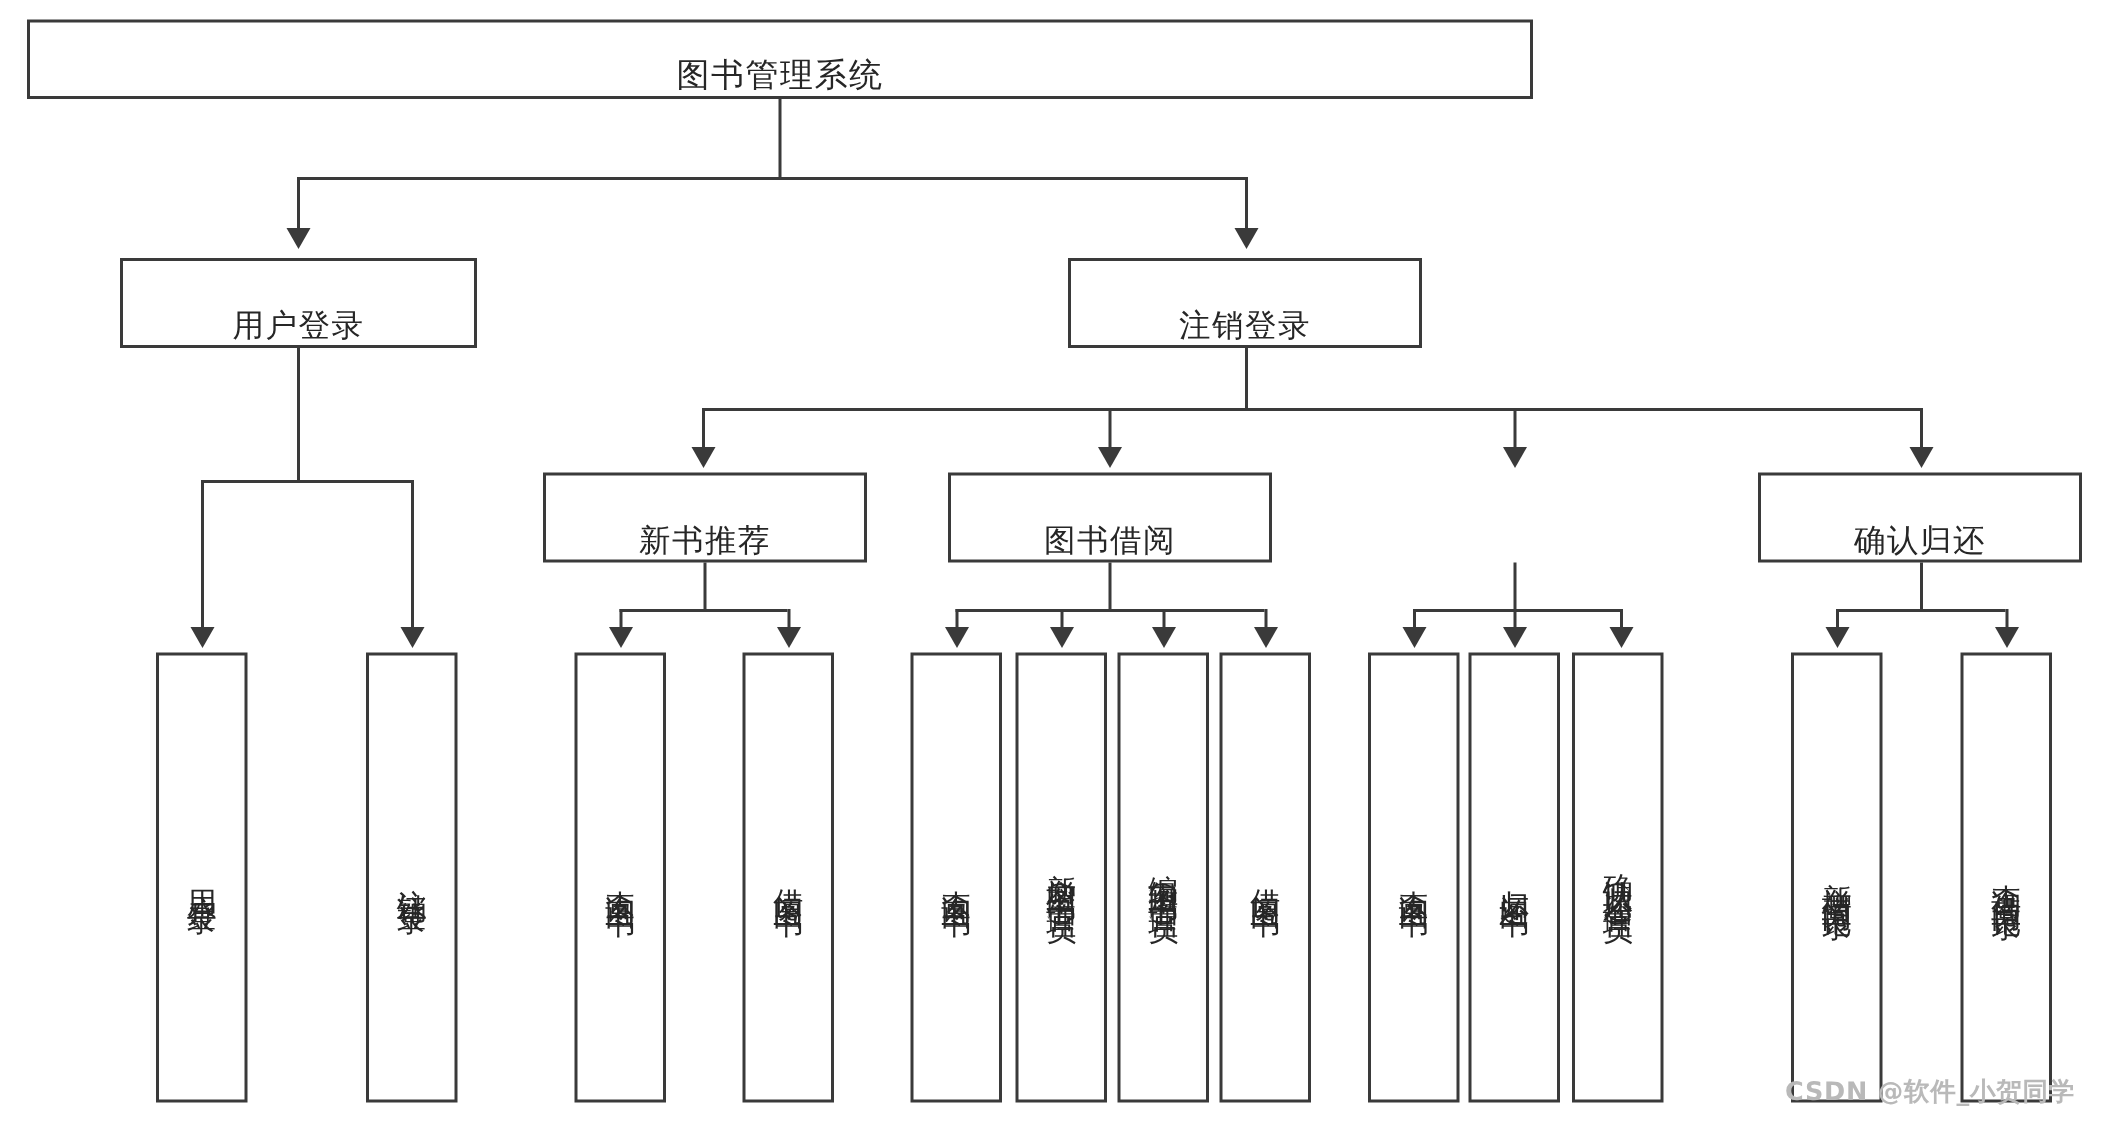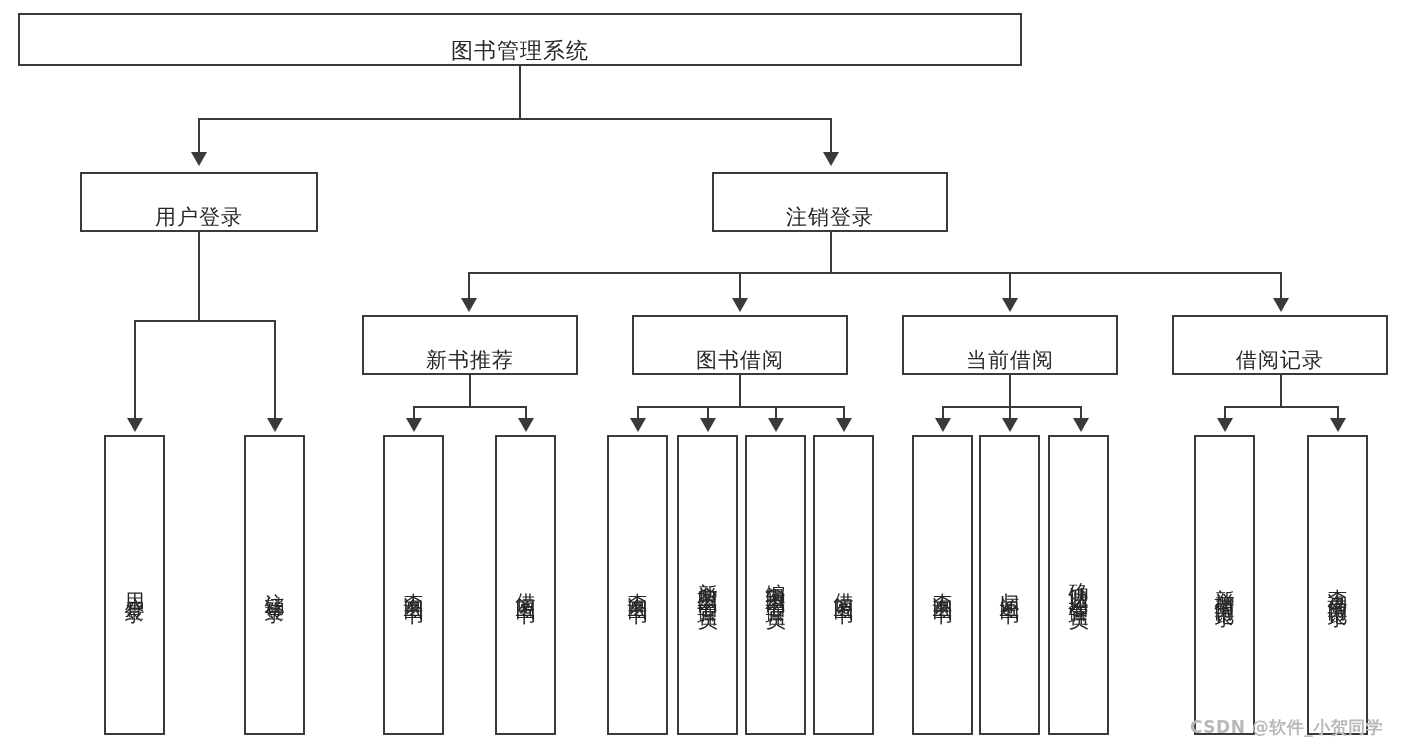--- a/index.html
+++ b/index.html
@@ -125,25 +125,22 @@
   <div class="arrow" style="left:1002px; top:298px;"></div>
   <div class="vline" style="left:1280px; top:272px; height:26px;"></div>
   <div class="arrow" style="left:1273px; top:298px;"></div>
 
   <div class="node horiz" style="left:632px; top:315px; width:216px; height:60px;">
     <span class="label">图书借阅</span>
   </div>
   <div class="node horiz" style="left:362px; top:315px; width:216px; height:60px;">
     <span class="label">新书推荐</span>
   </div>
-  <div class="node horiz" style="left:902px; top:315px; width:216px; height:60px;">
-    <span class="label">当前借阅</span>
-  </div>
   <div class="node horiz" style="left:1172px; top:315px; width:216px; height:60px;">
-    <span class="label">借阅记录</span>
+    <span class="label">确认归还</span>
   </div>
 
   <div class="vline" style="left:469px; top:375px; height:31px;"></div>
   <div class="hline" style="left:413px; top:406px; width:112px;"></div>
   <div class="vline" style="left:413px; top:406px; height:12px;"></div>
   <div class="arrow" style="left:406px; top:418px;"></div>
   <div class="vline" style="left:525px; top:406px; height:12px;"></div>
   <div class="arrow" style="left:518px; top:418px;"></div>
 
   <div class="vline" style="left:739px; top:375px; height:31px;"></div>

